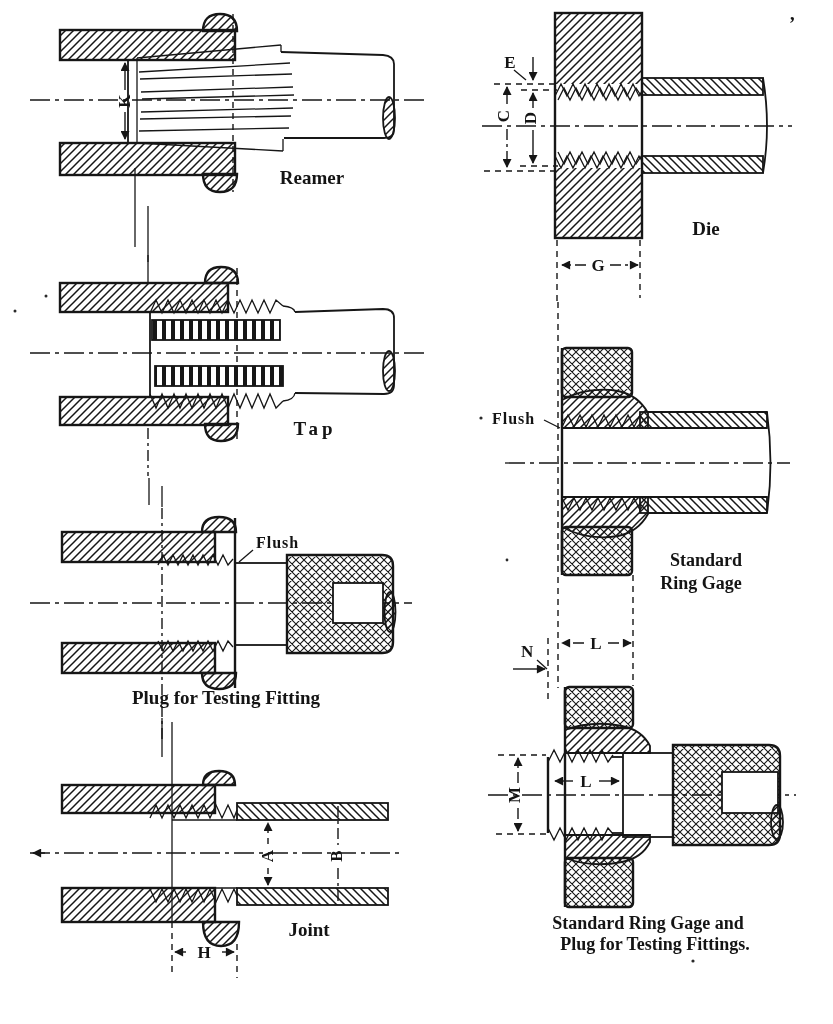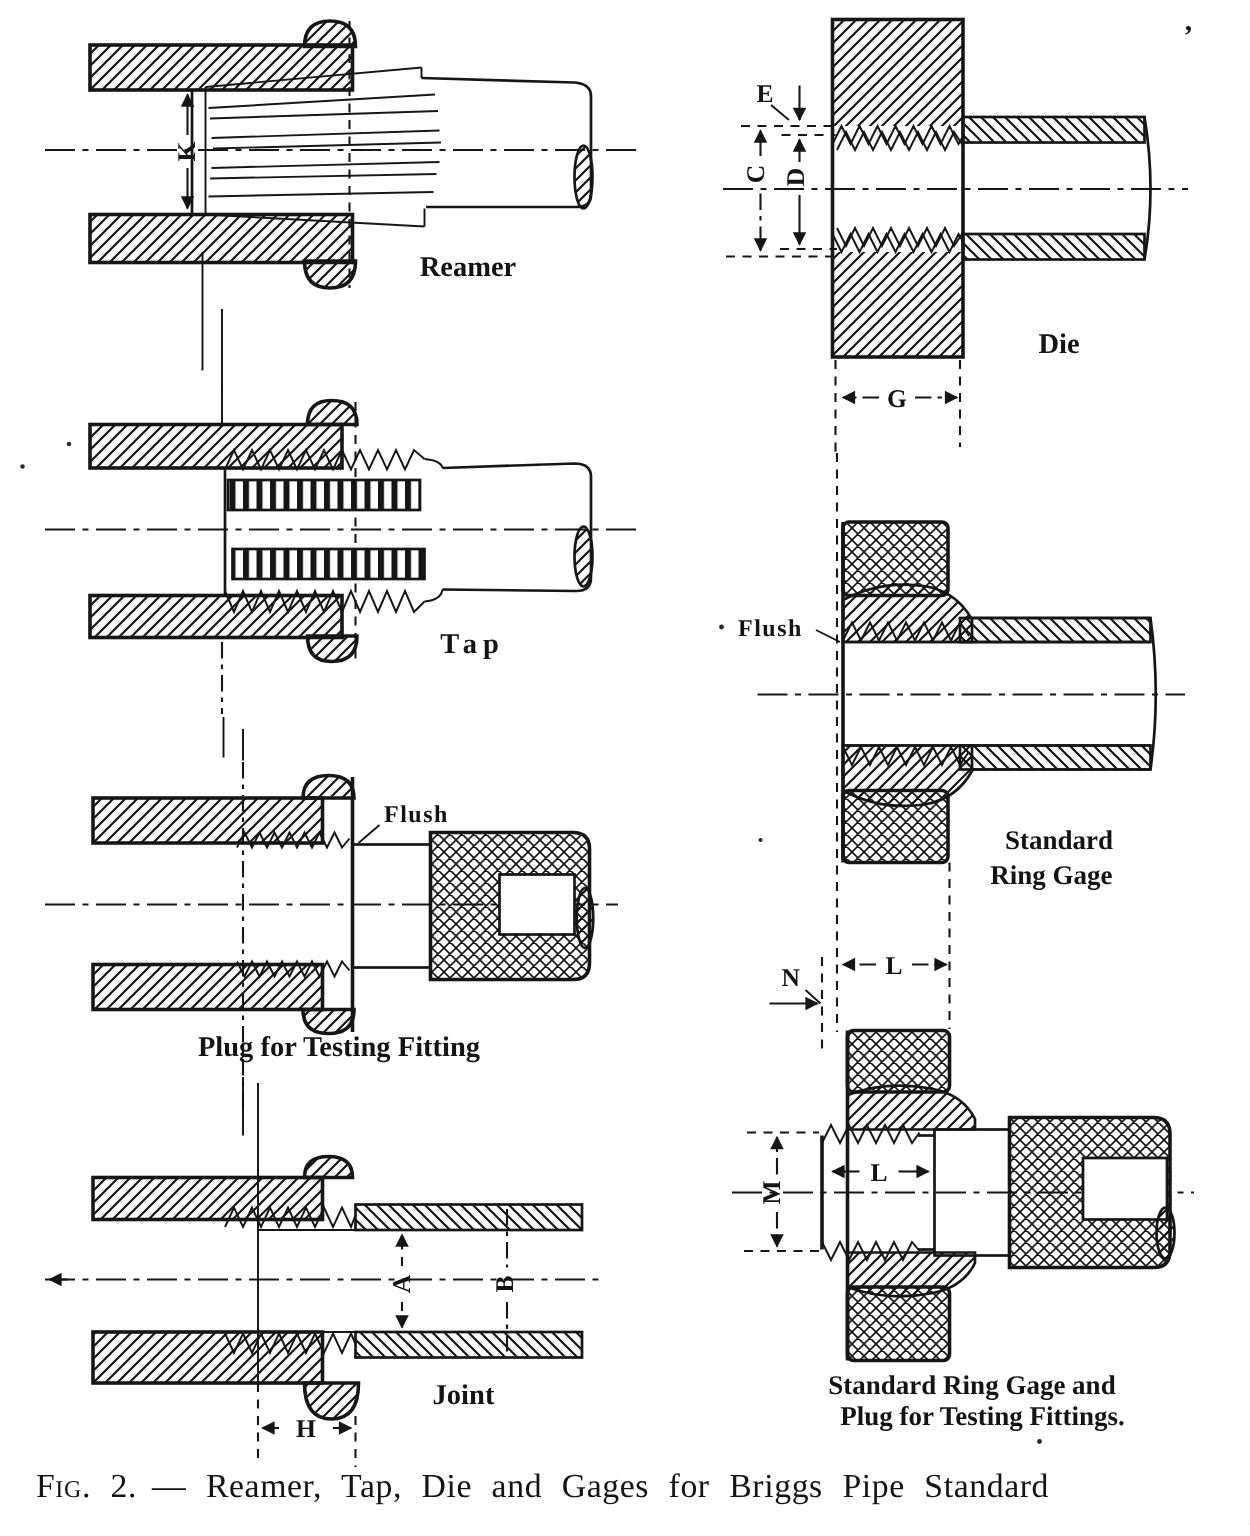--- a/index.html
+++ b/index.html
@@ -265,16 +265,13 @@
 
   <g fill="#2a2a2a">
     <circle cx="46" cy="296" r="1.5"></circle>
     <circle cx="15" cy="311" r="1.5"></circle>
     <circle cx="481" cy="418" r="1.6"></circle>
     <circle cx="693" cy="961" r="1.6"></circle>
     <circle cx="507" cy="560" r="1.4"></circle>
   </g>
 </svg>
 
-<div class="caption">
-  <span class="figpfx">Fig. 2.</span><span>— Reamer, Tap, Die and Gages for Briggs Pipe Standard</span>
 </div>
-</div>
 
 </body></html>

